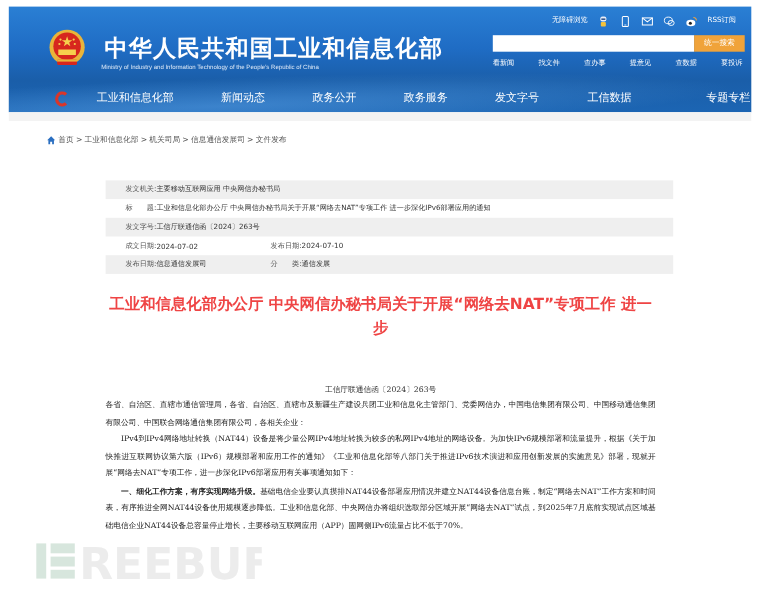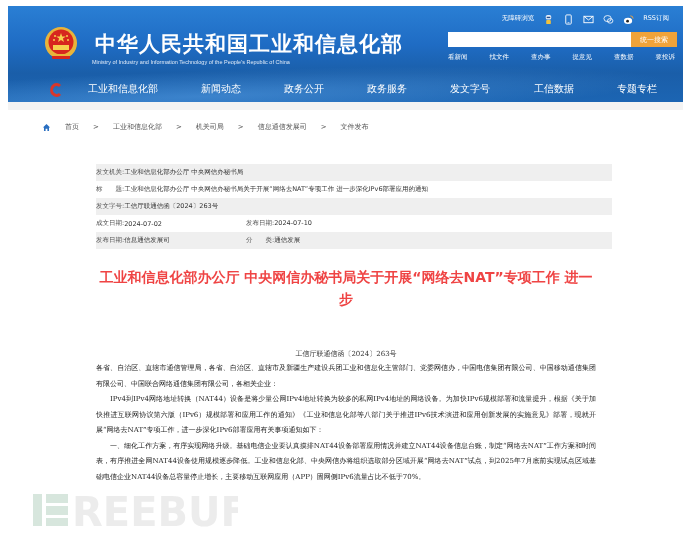--- a/index.html
+++ b/index.html
@@ -56,32 +56,32 @@
     .nav-item {
       position: absolute; top: 4px; font-size: 10px; color: #ffffff; white-space: nowrap;
     }
 
     .header-bottom {
       position: absolute; left: 8px; top: 102px; width: 675px; height: 8px; background: #f3f3f3;
     }
 
     
     .breadcrumb {
-      position: absolute; left: 42px; top: 122px; display: flex; align-items: center; gap: 14px;
+      position: absolute; left: 42px; top: 122px; display: flex; align-items: center; gap: 2px;
       font-size: 7px; color: #555; white-space: nowrap;
     }
     .breadcrumb .home-icon { width: 9px; height: 9px; }
 
     
     .meta {
       position: absolute; left: 96px; top: 164px; width: 516px;
     }
     .meta-row {
       height: 17px; display: flex; align-items: center; font-size: 6.5px; color: #444; white-space: nowrap;
-      padding-left: 0;
+      padding-left: 18px;
     }
     .meta-row.shade { background: #efefef; }
     .meta-row .lbl { color: #555; }
     .meta-row .val { color: #333; }
     .meta-row .col2 { position: absolute; left: 150px; display: flex; }
     .meta-row { position: relative; }
 
     
     .doc-title {
       position: absolute; left: 96px; top: 266px; width: 500px; text-align: center;
@@ -93,21 +93,21 @@
       font-size: 7px; color: #333; font-family: "DejaVu Serif", serif;
     }
 
     .body-text {
       position: absolute; left: 96px; top: 361px; width: 500px;
       font-size: 7px; line-height: 15.5px; color: #222; font-family: "DejaVu Serif", serif;
       text-align: justify;
     }
     .body-text p { margin: 0; }
     .body-text .indent { text-indent: 14px; }
-    .body-text b { font-weight: normal; }
+    .body-text b { font-weight: bold; }
 
     
     .watermark {
       position: absolute; left: 8px; top: 490px; width: 230px; height: 40px; opacity: 0.35;
     }
   </style>
 </head>
 <body>
 
 <div class="header">
@@ -168,21 +168,21 @@
   <div class="nav">
     <svg class="logo-c" viewBox="0 0 12 14">
       <path d="M10,3 A5,5.5 0 1 0 10,11" fill="none" stroke="#d9362a" stroke-width="3"></path>
     </svg>
     <span class="nav-item" style="left:80px">工业和信息化部</span>
     <span class="nav-item" style="left:193px">新闻动态</span>
     <span class="nav-item" style="left:276px">政务公开</span>
     <span class="nav-item" style="left:359px">政务服务</span>
     <span class="nav-item" style="left:442px">发文字号</span>
     <span class="nav-item" style="left:526px">工信数据</span>
-    <span class="nav-item" style="left:609px">专题专栏</span>
+    <span class="nav-item" style="left:634px">专题专栏</span>
   </div>
 </div>
 <div class="header-bottom"></div>
 
 <div class="breadcrumb">
   <svg class="home-icon" viewBox="0 0 10 10">
     <polygon points="5,1 1,5 2.2,5 2.2,9 4,9 4,6.5 6,6.5 6,9 7.8,9 7.8,5 9,5" fill="#2a6fc1"></polygon>
   </svg>
   <span>首页</span>
   <span>&gt;</span>
@@ -191,21 +191,21 @@
   <span>机关司局</span>
   <span>&gt;</span>
   <span>信息通信发展司</span>
   <span>&gt;</span>
   <span>文件发布</span>
 </div>
 
 <div class="meta">
   <div class="meta-row shade">
     <span class="lbl">发文机关:</span>
-    <span class="val">工业和信息化部办公厅 中央网信办秘书局</span>
+    <span class="val">主要移动互联网应用 中央网信办秘书局</span>
   </div>
   <div class="meta-row">
     <span class="lbl">标　　题:</span>
     <span class="val">工业和信息化部办公厅 中央网信办秘书局关于开展“网络去NAT”专项工作 进一步深化IPv6部署应用的通知</span>
   </div>
   <div class="meta-row shade">
     <span class="lbl">发文字号:</span>
     <span class="val">工信厅联通信函〔2024〕263号</span>
   </div>
   <div class="meta-row">

